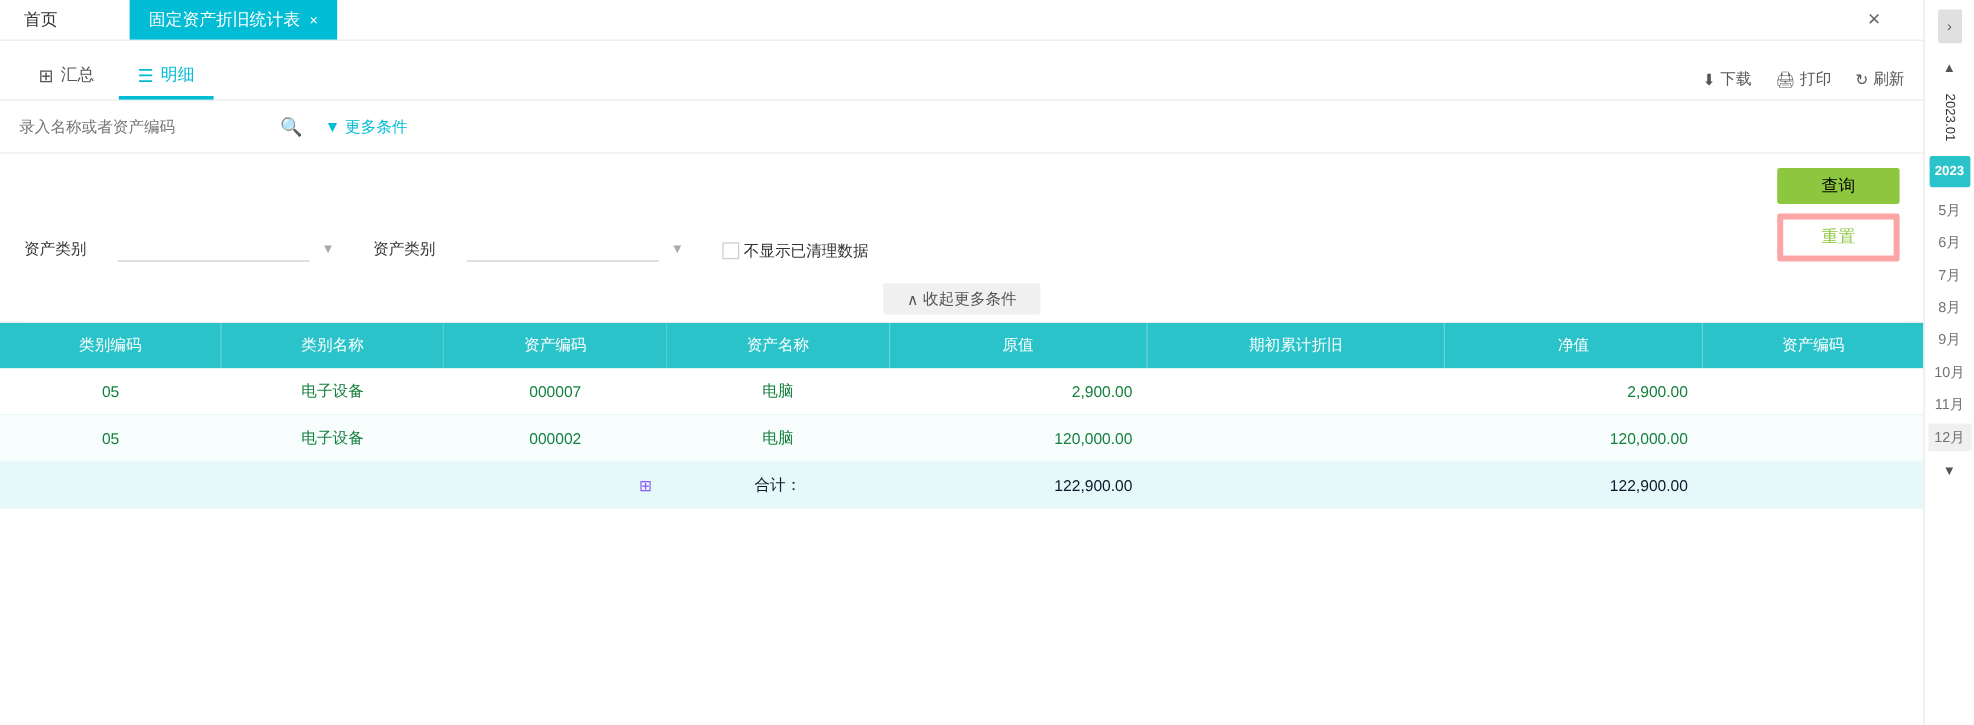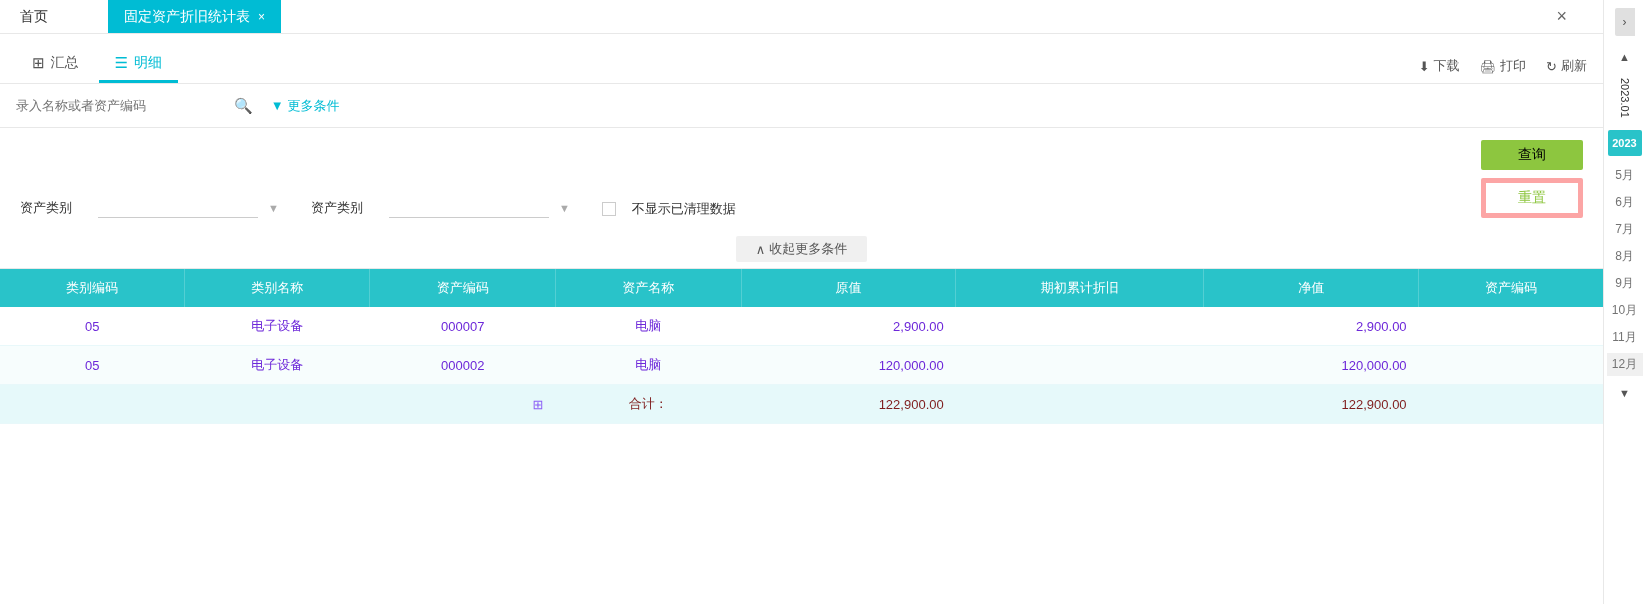--- a/index.html
+++ b/index.html
@@ -186,21 +186,21 @@
       color: #333;
     }
     .filter-select-arrow {
       color: #aaa;
       font-size: 11px;
       margin-left: -16px;
     }
     .filter-checkbox-item {
       display: flex;
       align-items: center;
-      gap: 16px;
+      gap: 4px;
       font-size: 13px;
       color: #333;
     }
     .filter-checkbox {
       width: 14px;
       height: 14px;
       border: 1px solid #ccc;
       background: #fff;
       cursor: pointer;
     }
@@ -272,30 +272,30 @@
       margin-left: 12px;
     }
     thead th:last-child { border-right: none; }
     tbody tr {
       border-bottom: 1px solid #e8f8fa;
     }
     tbody tr:nth-child(odd) { background: #fff; }
     tbody tr:nth-child(even) { background: #f7fdfd; }
     tbody td {
       padding: 10px 12px;
-      color: #6d28d9;
+      color: #15803d;
       text-align: center;
     }
     tbody td.num { text-align: right; }
     tbody tr.total-row {
       background: #e6f9fa;
     }
     tbody tr.total-row td {
       font-weight: 500;
-      color: #7f1d1d;
+      color: #0f172a;
     }
 
     
     .right-panel {
       width: 42px;
       background: #fff;
       border-left: 1px solid #e8e8e8;
       display: flex;
       flex-direction: column;
       align-items: center;

